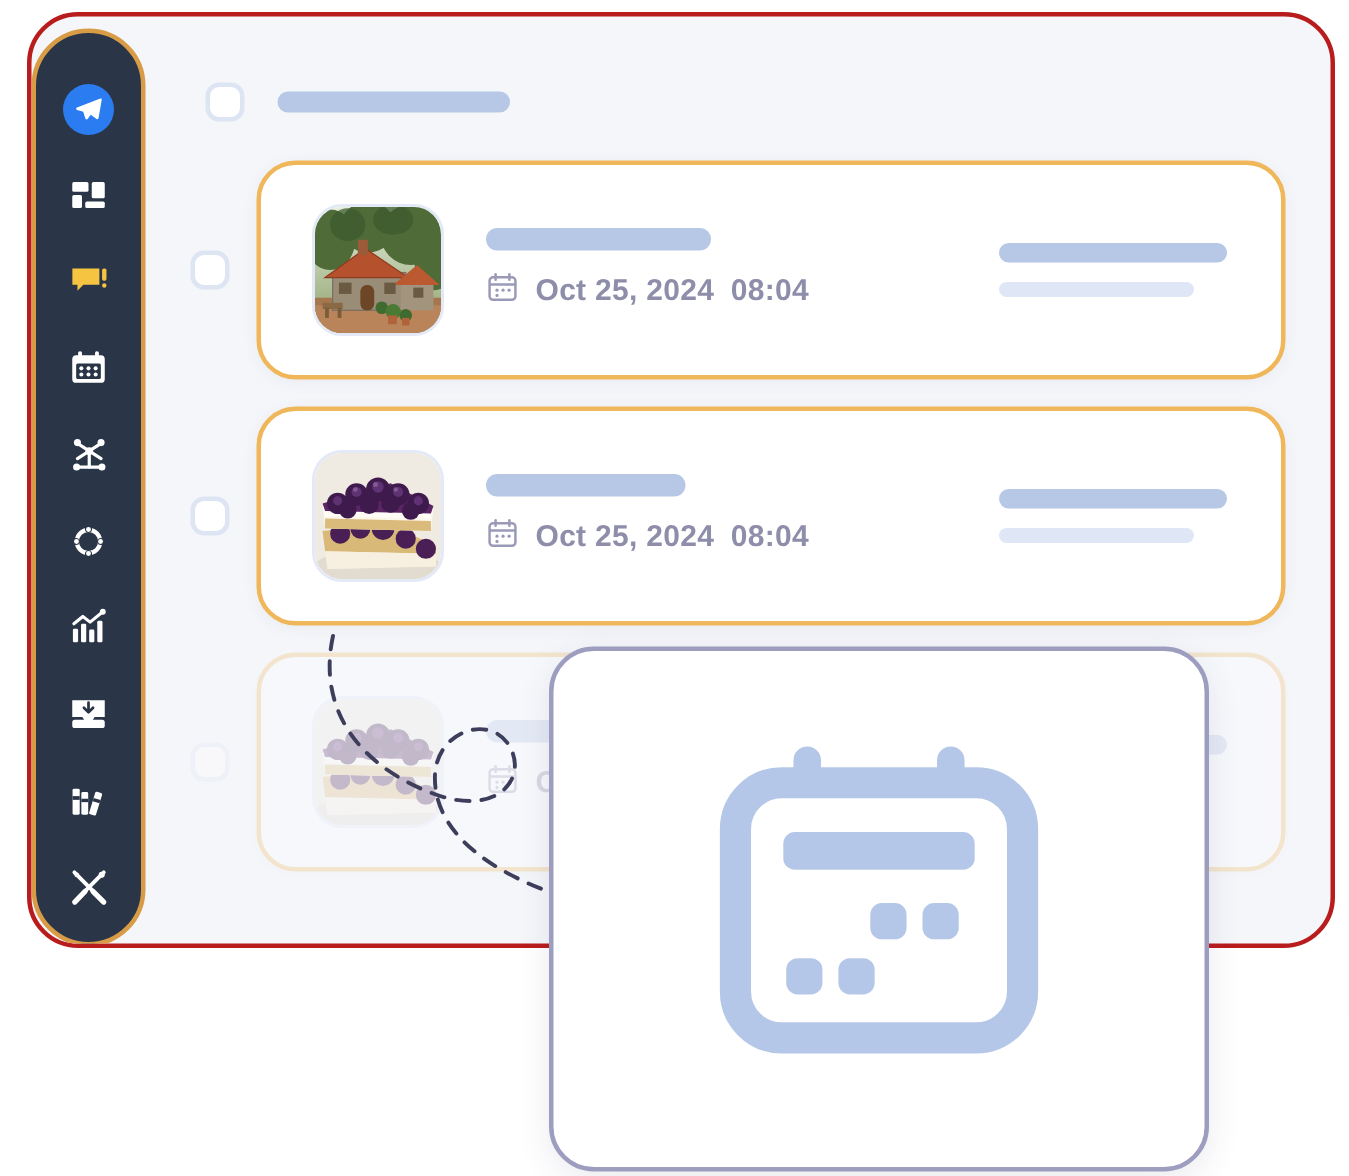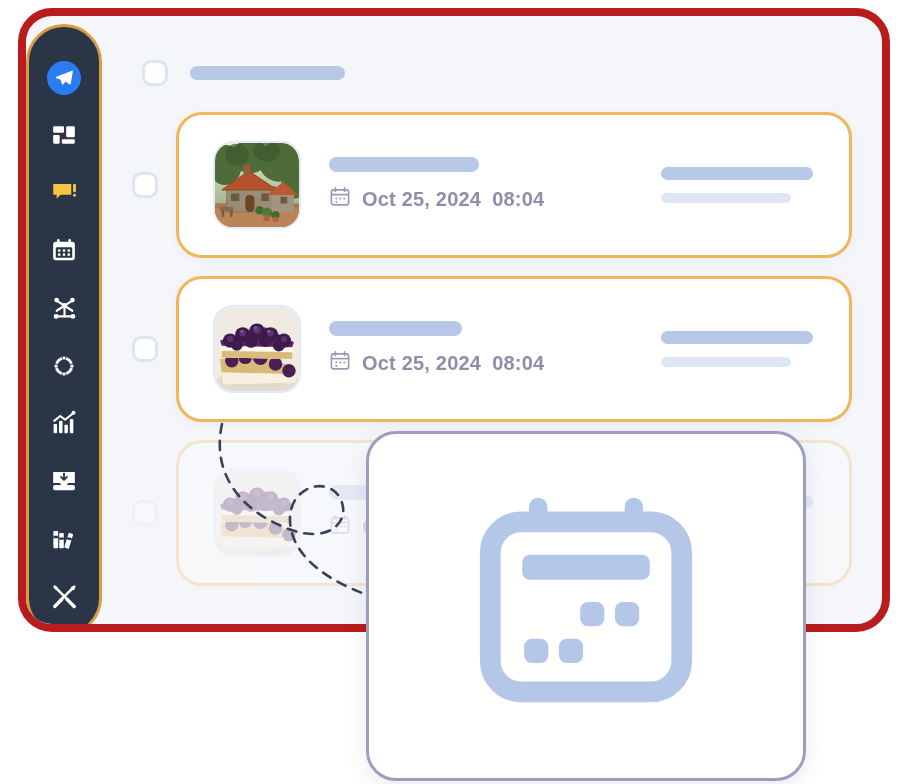--- a/index.html
+++ b/index.html
@@ -17,21 +17,21 @@
   }
 
   
   #app-window {
     position: absolute;
     left: 18px;
     top: 8px;
     width: 872px;
     height: 624px;
     background: #f5f6fa;
-    border: 8px solid #b91c1c;
+    border: 3px solid #b91c1c;
     border-radius: 34px;
     box-sizing: border-box;
     overflow: hidden;
   }
 
   
   #sidebar {
     position: absolute;
     left: 0px;
     top: 8px;

